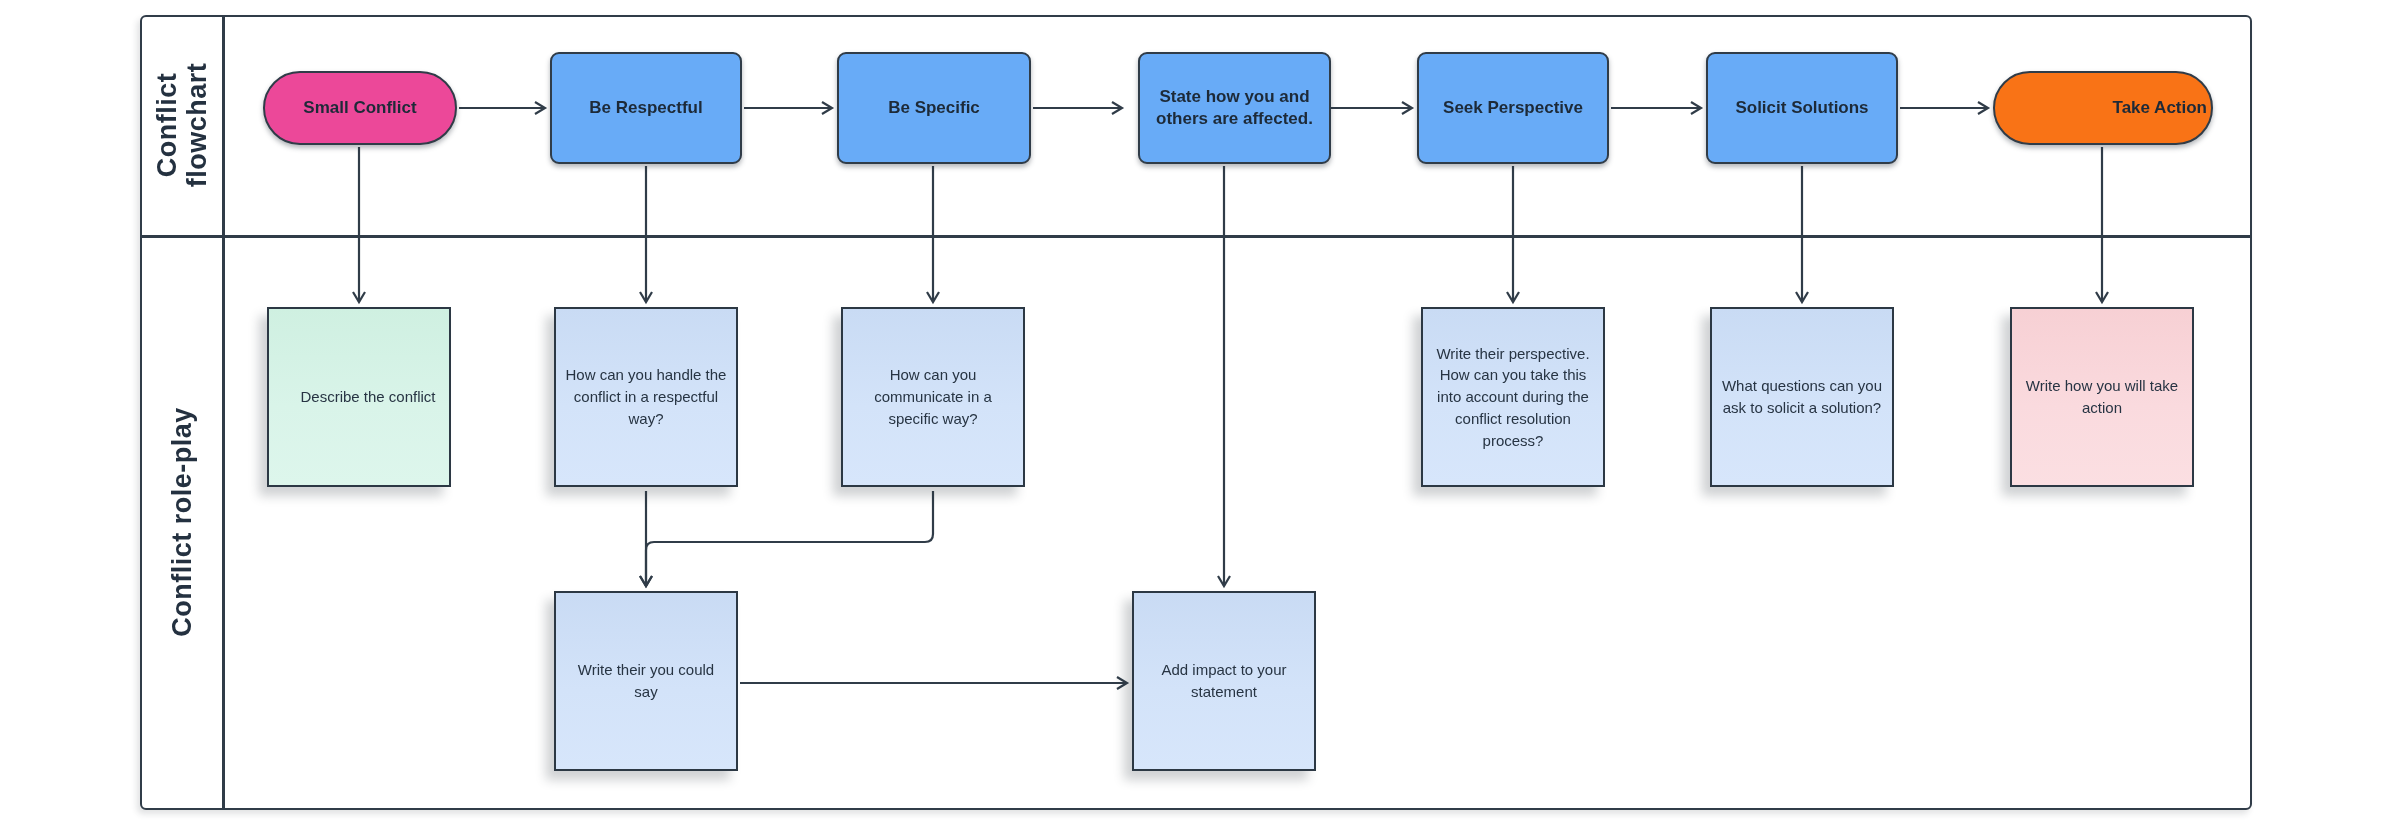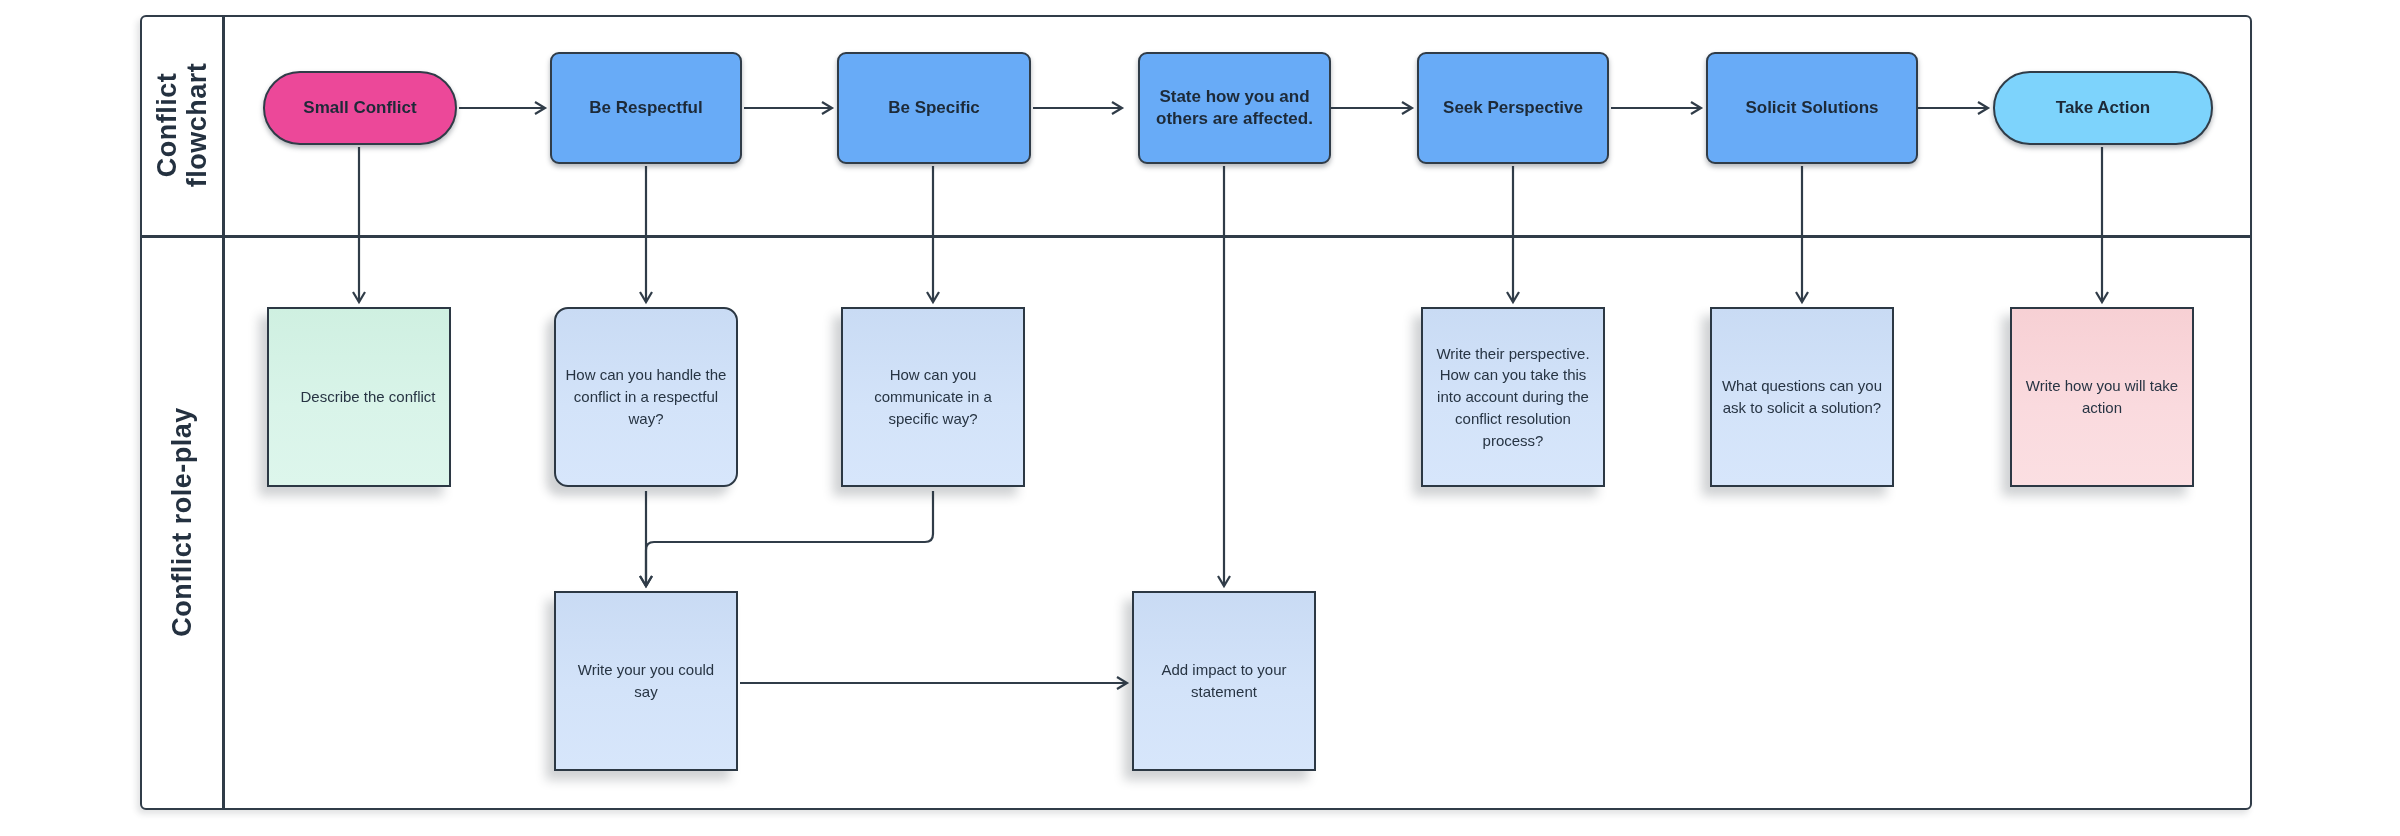--- a/index.html
+++ b/index.html
@@ -32,42 +32,42 @@
   
   .shape{
     position:absolute;display:flex;align-items:center;justify-content:center;
     border:2.5px solid #303c48;box-sizing:border-box;z-index:5;
     font-weight:bold;font-size:17px;line-height:1.32;text-align:center;color:#1d2a38;
     box-shadow:0 3px 5px rgba(40,50,60,0.35);padding:4px;white-space:pre-line;
   }
   .shape.process{border-radius:9px;background:#68abf7;}
   .shape.terminator{border-radius:38px;}
   .shape.teal{background:#ec4899;}
-  .shape.red{background:#7dd3fc;}
+  .shape.red{background:#f97316;justify-content:flex-end;}
   
   .note{
     position:absolute;width:184px;height:180px;display:flex;align-items:center;justify-content:center;
     border:2.5px solid #2c3844;box-sizing:border-box;z-index:5;
     font-size:15px;line-height:1.45;text-align:center;color:#273443;
     box-shadow:-8px 9px 10px rgba(40,50,60,0.22);padding:6px;white-space:pre-line;
   }
   .note.blue{background:linear-gradient(180deg,#c9dbf4 0%,#d3e3f9 55%,#d7e6fb 100%);}
   .note.mint{background:linear-gradient(180deg,#cff0e1 0%,#d9f4e9 55%,#ddf6ec 100%);}
   .note.pink{background:linear-gradient(180deg,#f7d0d4 0%,#fadade 55%,#fbdfe2 100%);}
   
   .s0{left:263px;top:71px;width:194px;height:74px;}
   .s1{left:550px;top:52px;width:192px;height:112px;}
   .s2{left:837px;top:52px;width:194px;height:112px;}
   .s3{left:1127px;top:52px;width:193px;height:112px;margin-left:11px;}
   .s4{left:1417px;top:52px;width:192px;height:112px;}
-  .s5{left:1706px;top:52px;width:212px;height:112px;}
+  .s5{left:1706px;top:52px;width:192px;height:112px;}
   .s6{left:1993px;top:71px;width:220px;height:74px;}
   
   .n0{left:267px;top:307px;padding-left:24px;}
-  .n1{left:554px;top:307px;border-radius:14px;}
+  .n1{left:554px;top:307px;}
   .n2{left:841px;top:307px;}
   .n3{left:1421px;top:307px;}
   .n4{left:1710px;top:307px;align-items:center;}
   .n5{left:2010px;top:307px;}
   .n6{left:554px;top:591px;}
   .n7{left:1132px;top:591px;}
 </style>
 </head>
 <body>
 
@@ -151,21 +151,21 @@
   </div>
   <div class="note blue n4">
     <span>What questions can you
 ask to solicit a solution?</span>
   </div>
   <div class="note pink n5">
     <span>Write how you will take
 action</span>
   </div>
   <div class="note blue n6">
-    <span>Write your you could
+    <span>Write their you could
 say</span>
   </div>
   <div class="note blue n7">
     <span>Add impact to your
 statement</span>
   </div>
 
 </div>
 
 </body></html>

